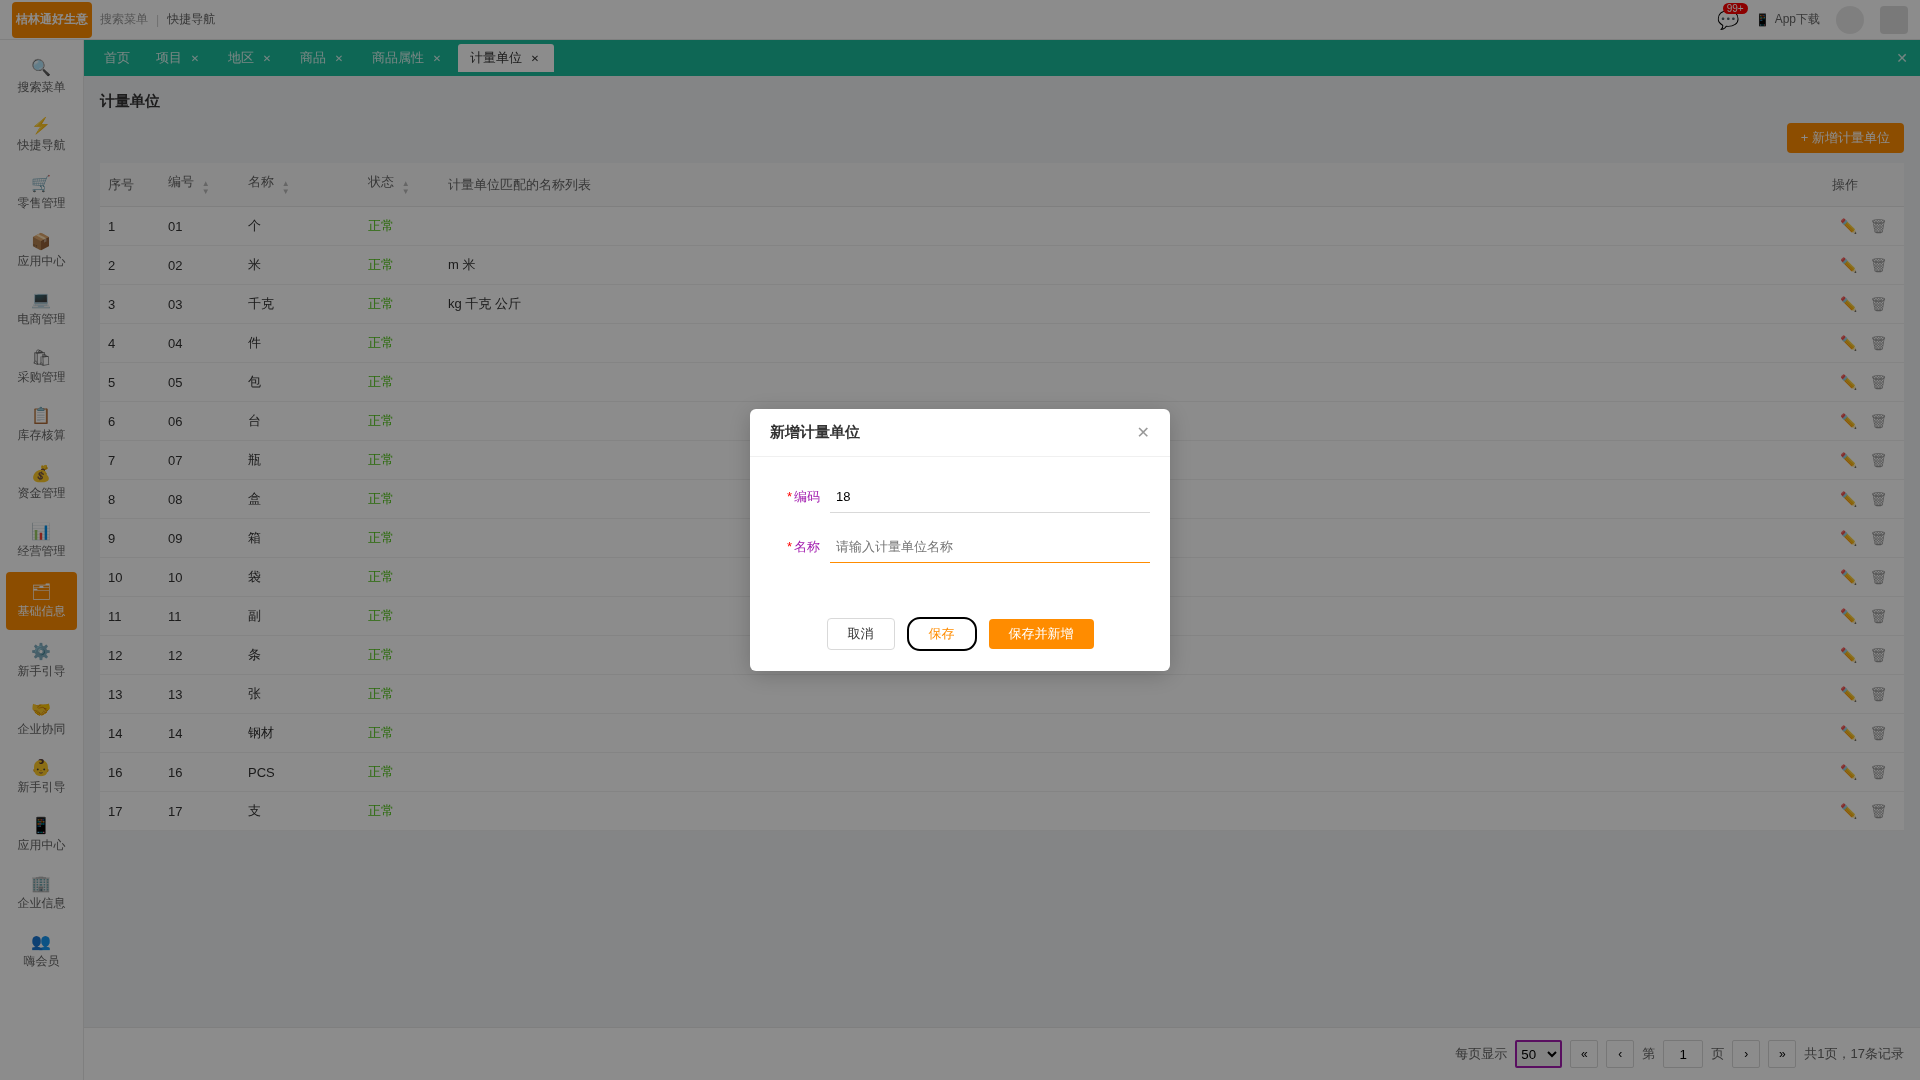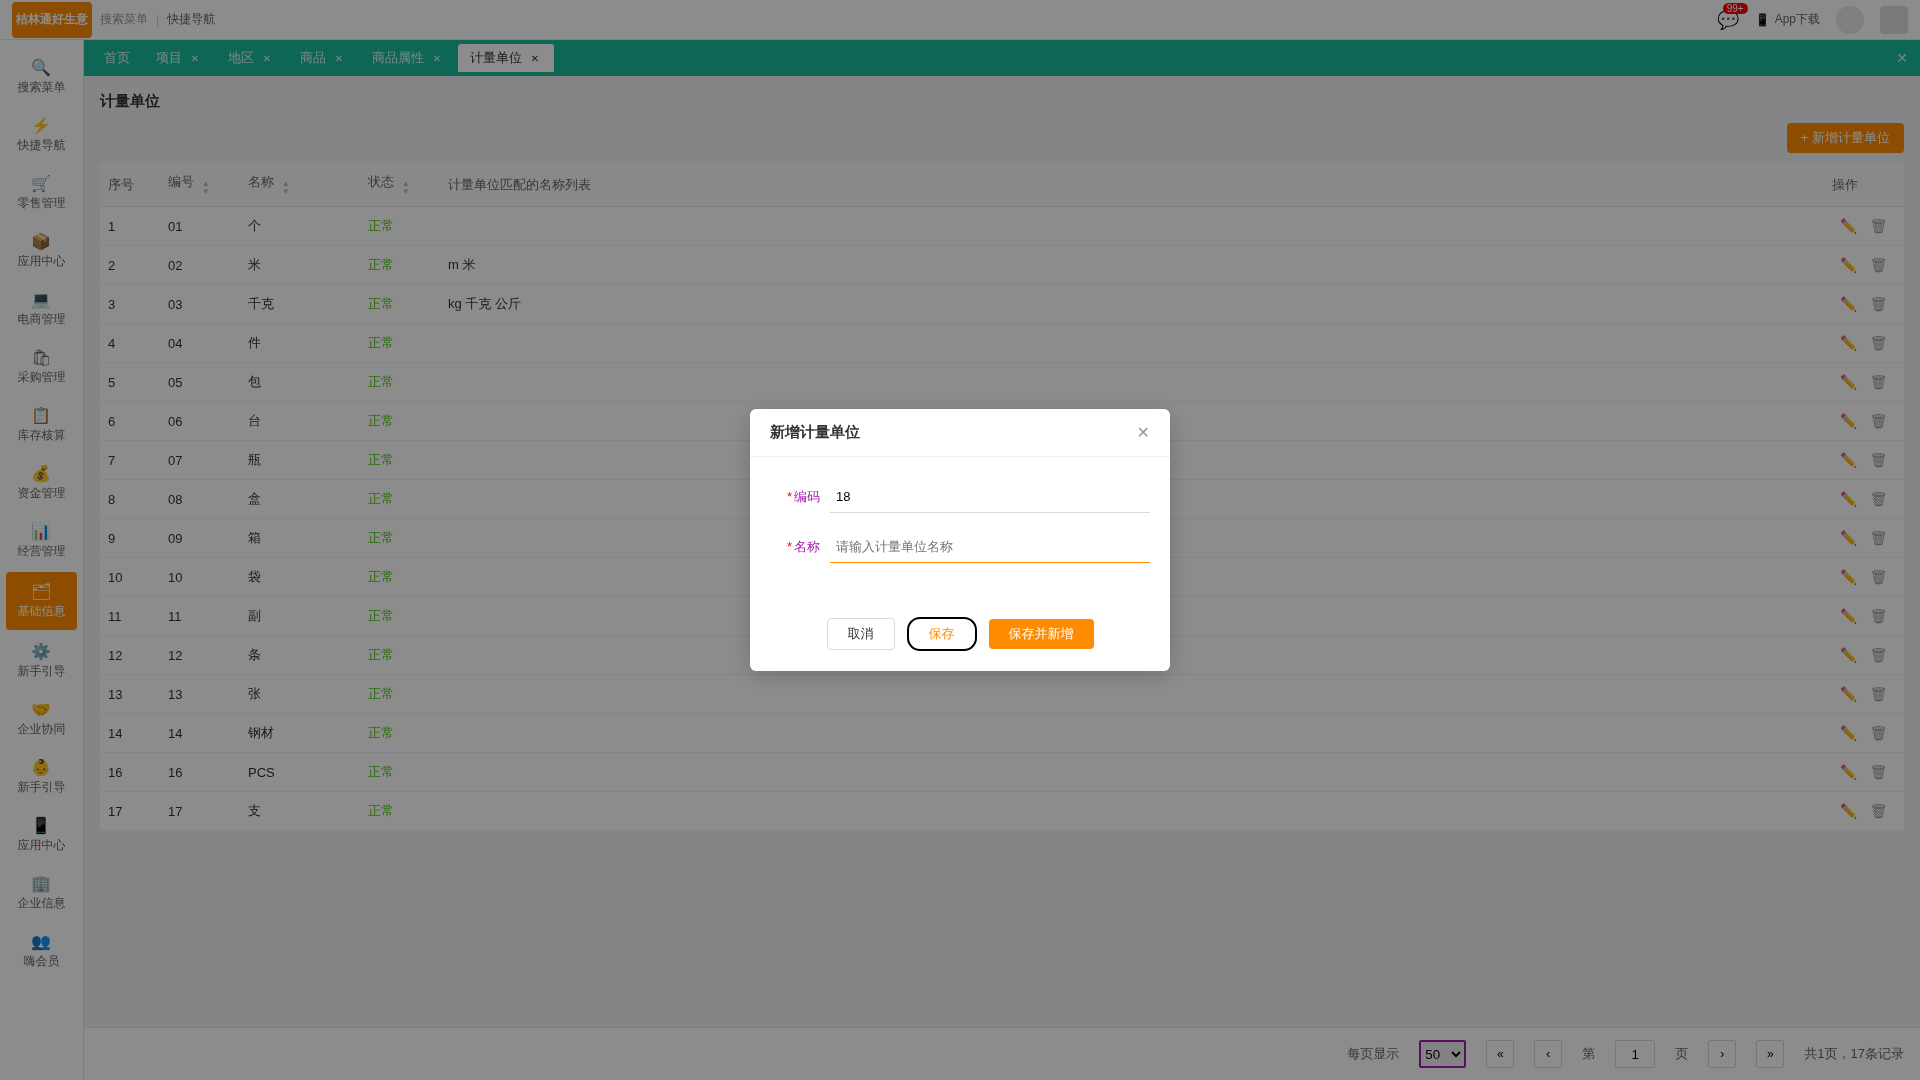--- a/index.html
+++ b/index.html
@@ -44,21 +44,21 @@
     
     .data-table { width: 100%; border-collapse: collapse; background: #fff; font-size: 13px; }
     .data-table th { background: #fafafa; padding: 10px 8px; text-align: left; border-bottom: 1px solid #e8e8e8; color: #666; font-weight: normal; white-space: nowrap; }
     .data-table td { padding: 9px 8px; border-bottom: 1px solid #f0f0f0; color: #333; }
     .status-normal { color: #52c41a; margin-top: 20px; }
     .action-btn { background: none; border: none; cursor: pointer; color: #999; padding: 2px 4px; font-size: 14px; }
     .col-sort { display: inline-flex; flex-direction: column; margin-left: 4px; }
     .col-sort span { font-size: 8px; line-height: 1; color: #bbb; }
 
     
-    .pagination { display: flex; align-items: center; justify-content: flex-end; padding: 12px 16px; background: #fff; border-top: 1px solid #e8e8e8; gap: 20px; font-size: 13px; color: #666; flex-shrink: 0; }
+    .pagination { display: flex; align-items: center; justify-content: flex-end; padding: 12px 16px; background: #fff; border-top: 1px solid #e8e8e8; gap: 8px; font-size: 13px; color: #666; flex-shrink: 0; }
     .page-btn { width: 28px; height: 28px; border: 1px solid #d9d9d9; background: #fff; border-radius: 2px; cursor: pointer; display: flex; align-items: center; justify-content: center; font-size: 12px; }
     .page-input { width: 40px; height: 28px; border: 1px solid #d9d9d9; text-align: center; border-radius: 2px; }
     .per-page-select { height: 28px; border: 2px solid #a21caf; border-radius: 2px; padding: 0 0; }
 
     
     .overlay { position: fixed; top: 0; left: 0; width: 100%; height: 100%; background: rgba(0,0,0,0.45); z-index: 100; display: flex; align-items: center; justify-content: center; }
 
     
     .modal { background: #fff; border-radius: 6px; width: 420px; box-shadow: 0 4px 24px rgba(0,0,0,0.2); overflow: hidden; }
     .modal-header { display: flex; align-items: center; justify-content: space-between; padding: 14px 20px; border-bottom: 1px solid #f0f0f0; }

